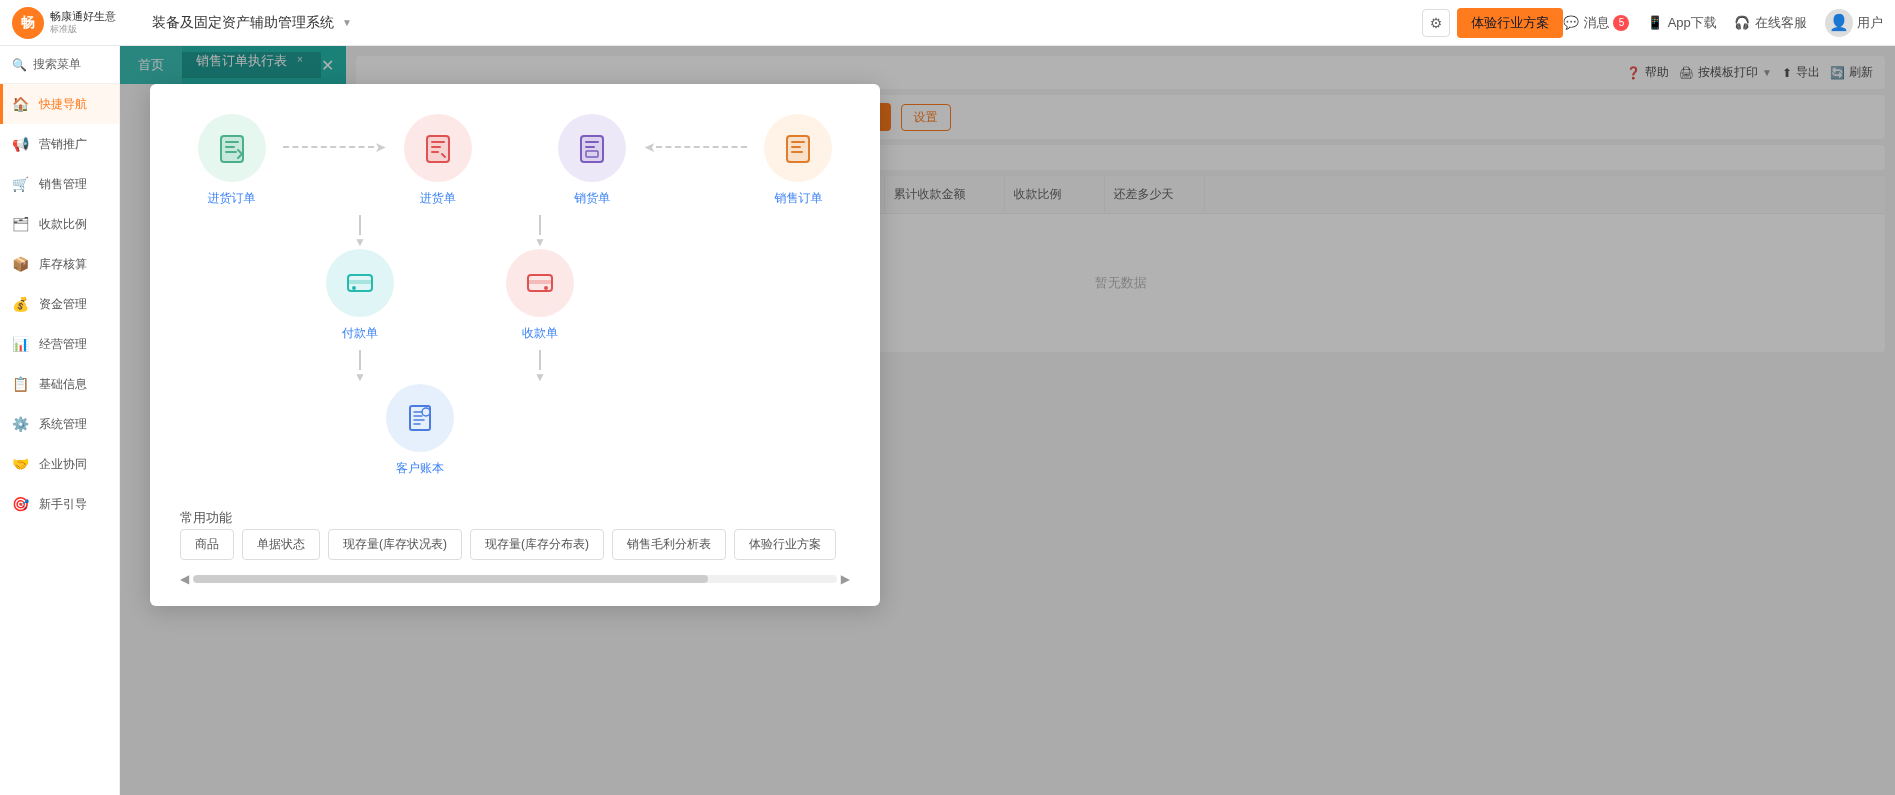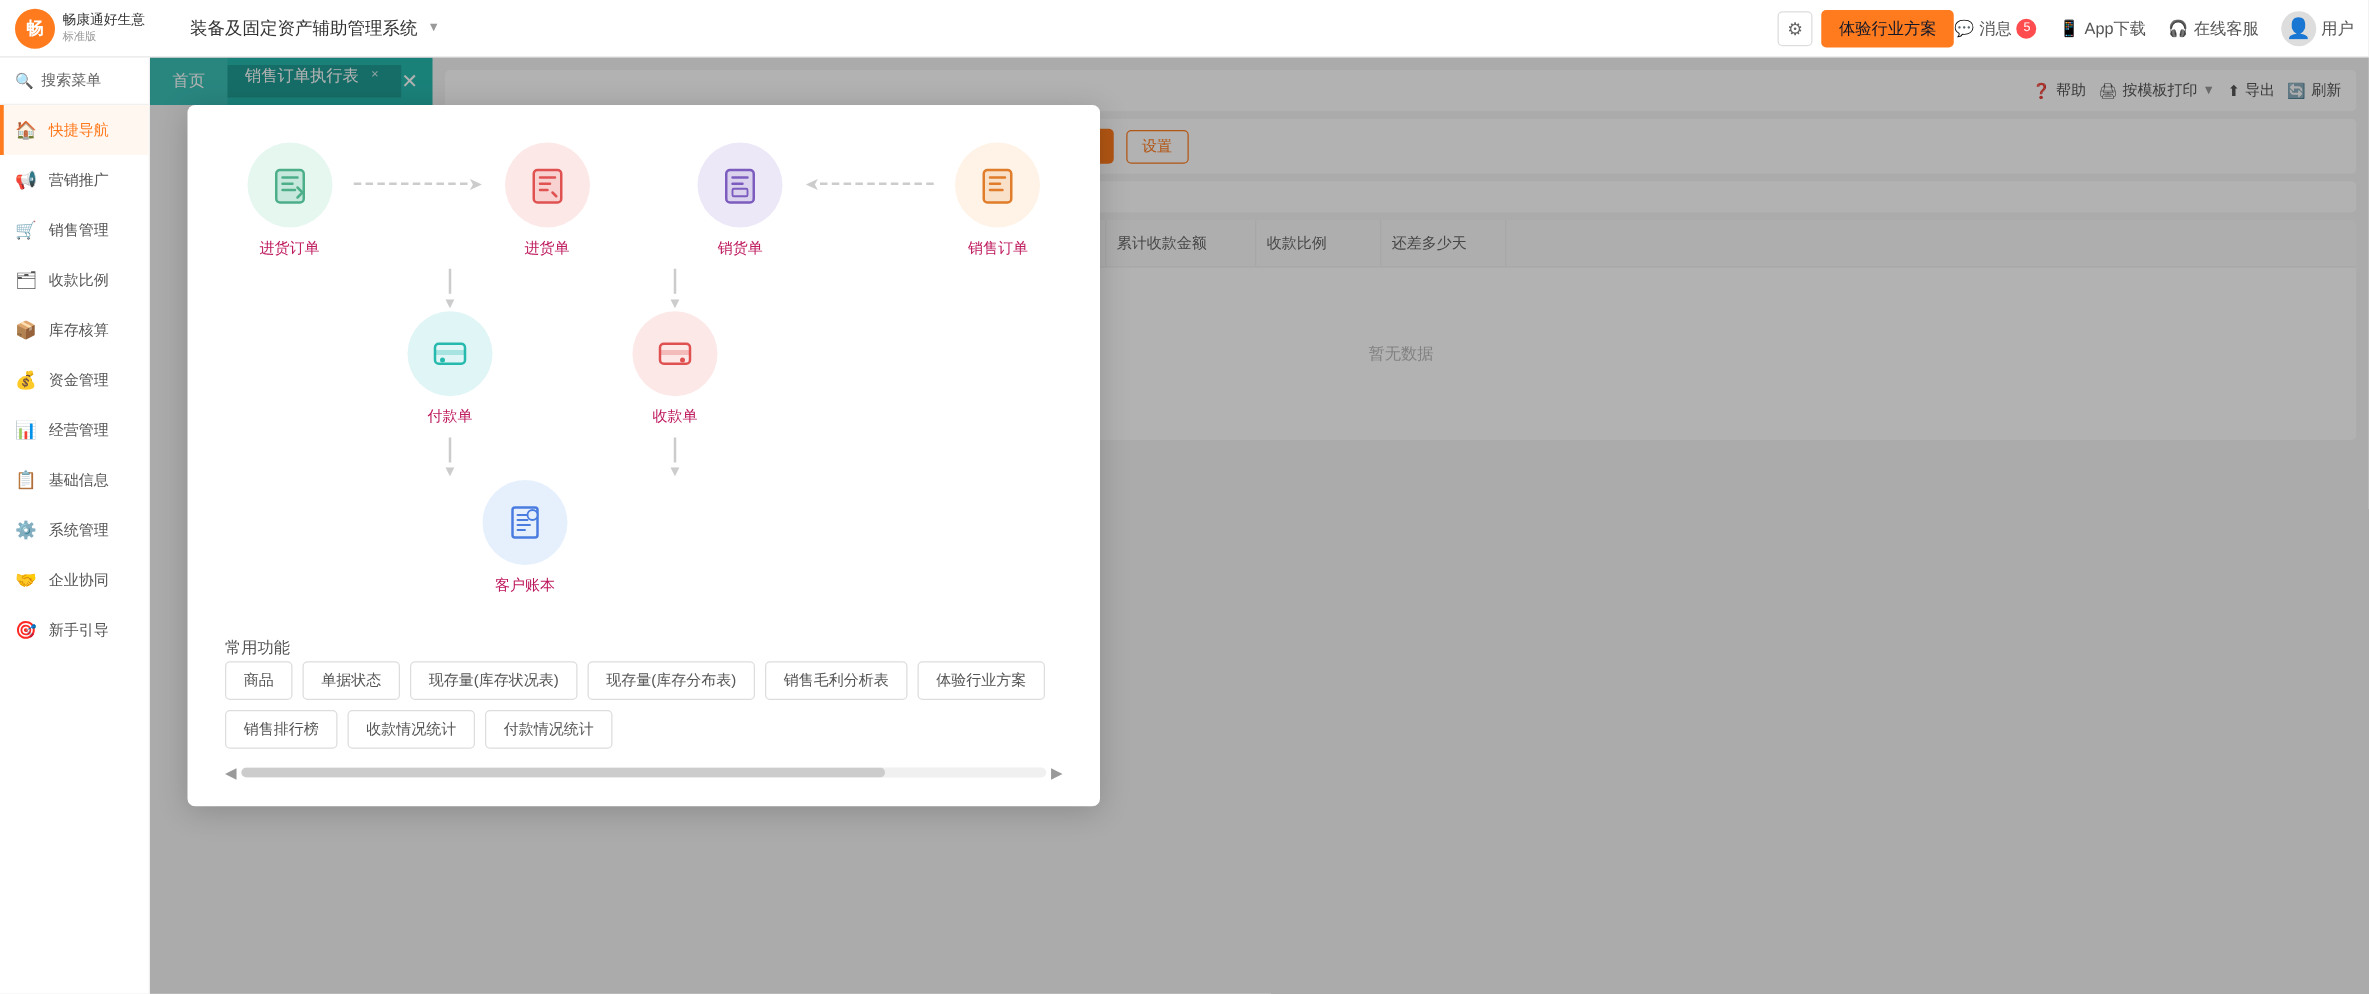--- a/index.html
+++ b/index.html
@@ -332,21 +332,21 @@
       height: 68px;
       border-radius: 50%;
       display: flex;
       align-items: center;
       justify-content: center;
       font-size: 26px;
       margin-bottom: 8px;
     }
     .flow-label {
       font-size: 12px;
-      color: #be185d;
+      color: #3b82f6;
       text-align: right;
     }
     .flow-arrow-h {
       display: flex;
       align-items: center;
       width: 120px;
       justify-content: center;
       padding-bottom: 28px;
     }
     .flow-arrow-h-line {
@@ -717,25 +717,20 @@
       <div class="common-funcs">
         <div class="common-title">常用功能</div>
         <div class="func-btns">
             <button class="func-btn">商品</button>
             <button class="func-btn">单据状态</button>
             <button class="func-btn">现存量(库存状况表)</button>
             <button class="func-btn">现存量(库存分布表)</button>
             <button class="func-btn">销售毛利分析表</button>
             <button class="func-btn">体验行业方案</button>
           </div>
-          <div class="func-btns">
-            <button class="func-btn">销售排行榜</button>
-            <button class="func-btn">收款情况统计</button>
-            <button class="func-btn">付款情况统计</button>
-          </div>
       </div>
 
       <div class="modal-scrollbar">
         <span class="scrollbar-arrow">◀</span>
         <div class="scrollbar-track">
           <div class="scrollbar-thumb"></div>
         </div>
         <span class="scrollbar-arrow">▶</span>
       </div>
     </div>

